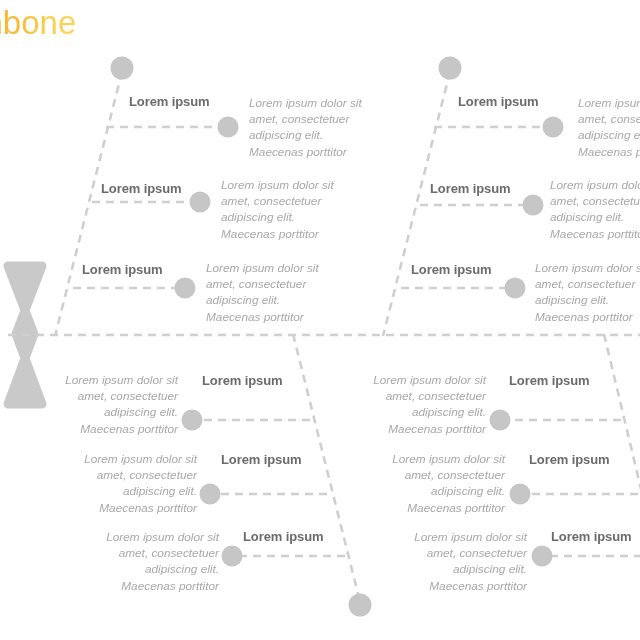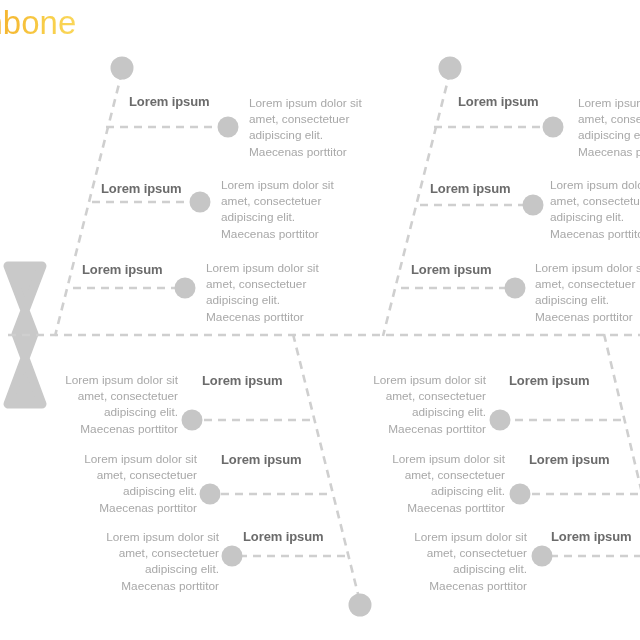--- a/index.html
+++ b/index.html
@@ -45,20 +45,21 @@
     color: #6b6b6b;
     white-space: nowrap;
     letter-spacing: -0.1px;
   }
   .body-txt {
     position: absolute;
     font-size: 11.8px;
     line-height: 16.2px;
     color: #a8a8a8;
     white-space: pre-line;
+    font-style: italic;
   }
   .body-txt.right {
     text-align: right;
   }
   .body-txt.left {
     text-align: left;
   }
 </style>
 </head>
 <body>

